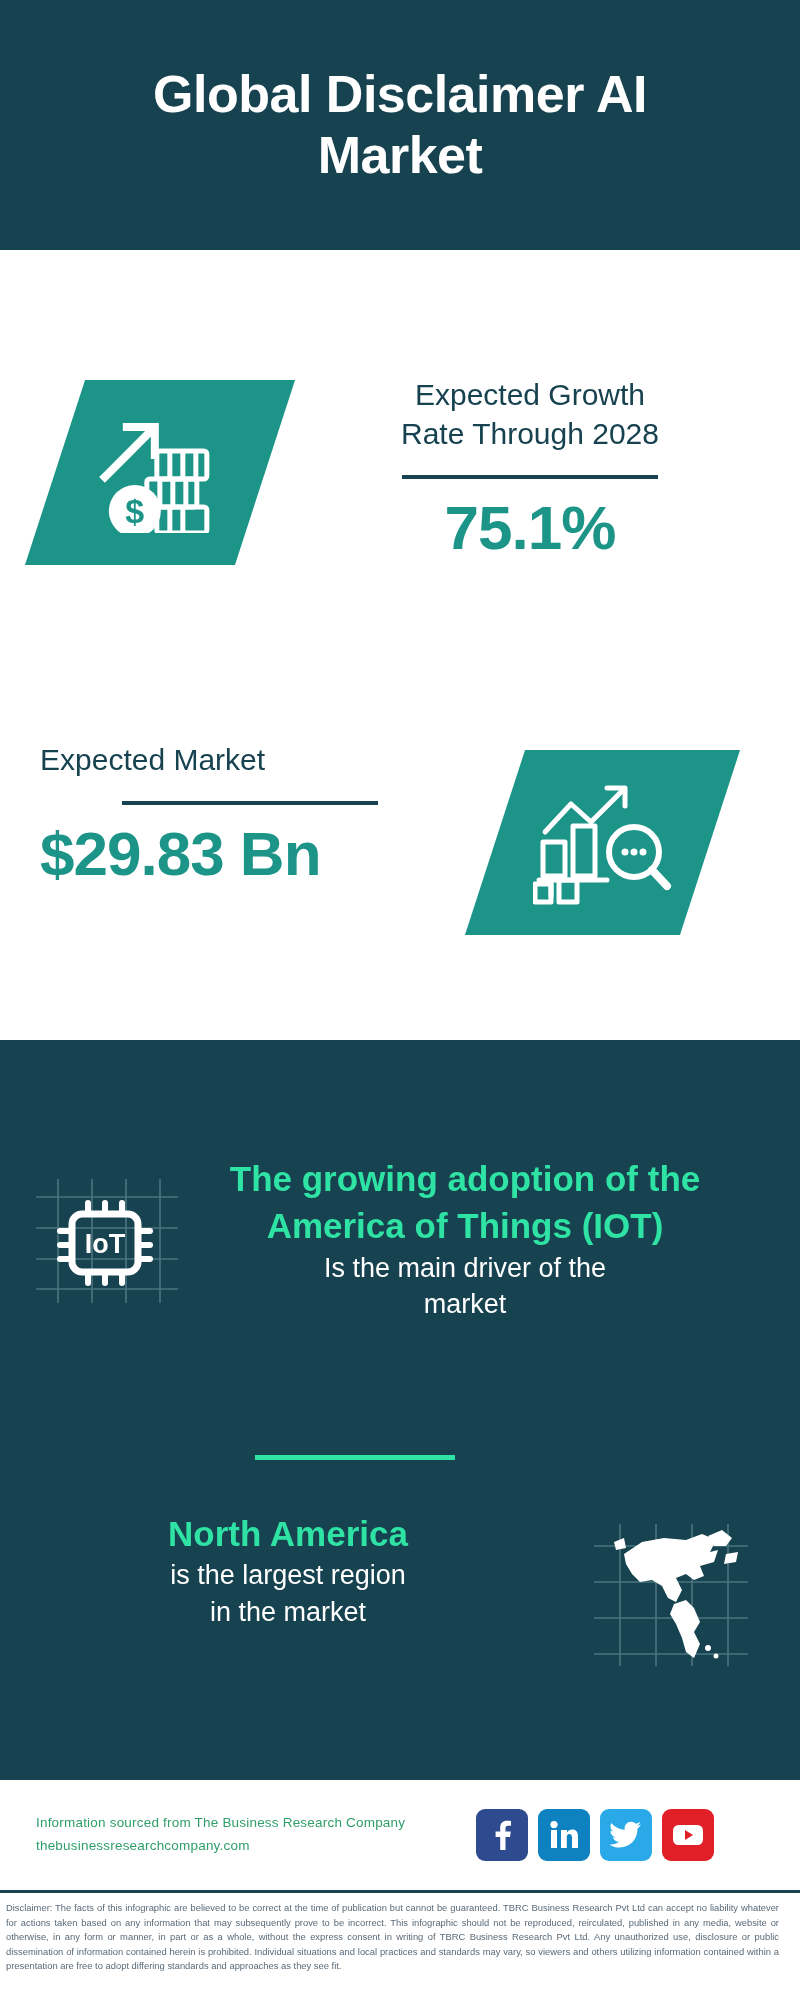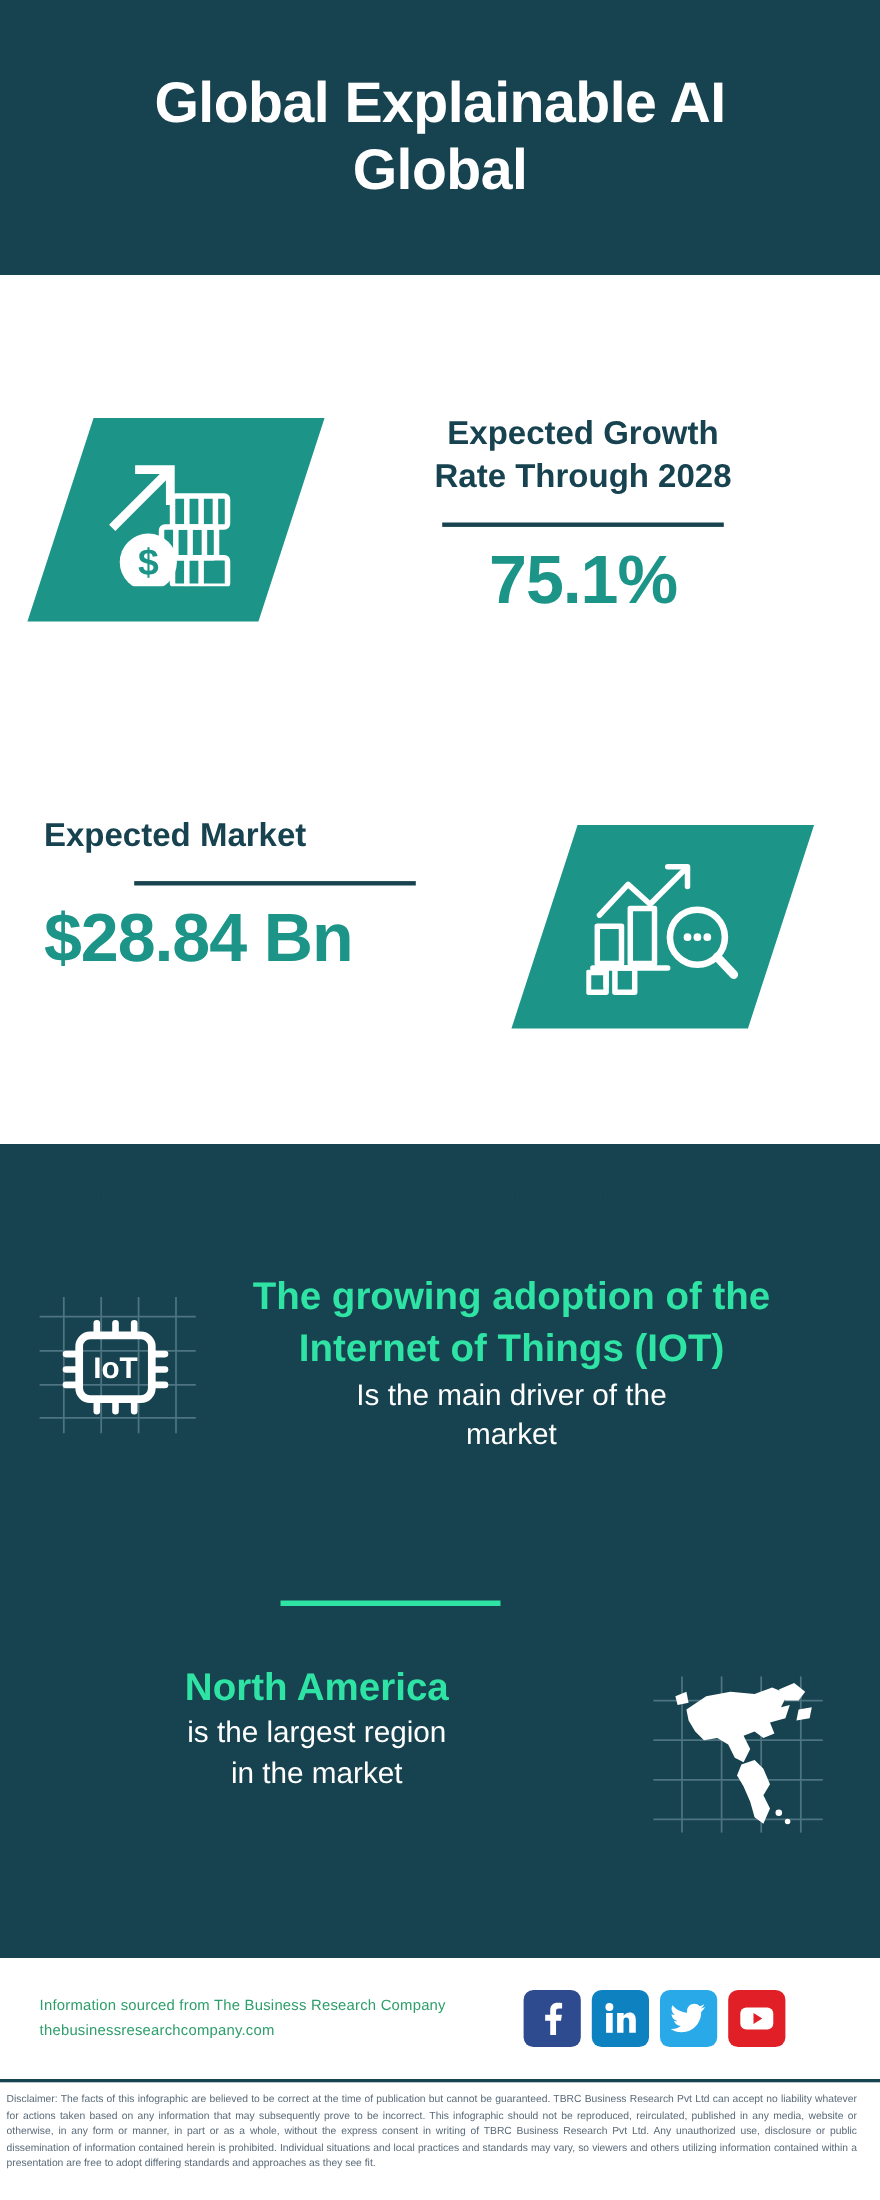--- a/index.html
+++ b/index.html
@@ -41,21 +41,21 @@
   }
   .para-inner { transform: skewX(18deg); display:flex; align-items:center; justify-content:center; }
   .icon1-box { left: 55px; top: 130px; width: 210px; height: 185px; }
   .stat1-text {
     position: absolute; left: 320px; top: 125px; width: 420px;
     text-align: center;
   }
   .stat-label {
     color: #17424f;
     font-size: 30px;
-    font-weight: bold;
+    font-weight: normal;
     line-height: 1.3;
   }
   .rule {
     height: 4px; background: #17424f; width: 256px; margin: 22px auto 16px auto;
   }
   .stat-value {
     color: #1c9488;
     font-size: 62px;
     font-weight: bold;
     letter-spacing: -1px;
@@ -139,21 +139,21 @@
   .disclaimer {
     color: #5a6a78; font-size: 9.4px; line-height: 1.55; text-align: justify;
   }
 </style>
 </head>
 <body>
 
 <div class="page">
 
   <div class="header">
-    <div class="header-title">Global Explainable AI Global</div>
+    <div class="header-title">Global Disclaimer AI Market</div>
   </div>
 
   <div class="stat1">
     <div class="para-box icon1-box">
       <div class="para-inner">
         <svg width="130" height="120" viewBox="0 0 130 120">
           <g fill="none" stroke="#ffffff" stroke-width="8" stroke-linecap="square">
             <line x1="10" y1="64" x2="58" y2="16"></line>
           </g>
           <polyline points="28,14 60,14 60,46" fill="none" stroke="#ffffff" stroke-width="8"></polyline>
@@ -180,21 +180,21 @@
       <div class="stat-label">Rate Through 2028</div>
       <div class="rule"></div>
       <div class="stat-value">75.1%</div>
     </div>
   </div>
 
   <div class="stat2">
     <div class="stat2-text">
       <div class="stat-label">Expected Market</div>
       <div class="rule"></div>
-      <div class="stat-value">$28.84 Bn</div>
+      <div class="stat-value">$29.83 Bn</div>
     </div>
     <div class="para-box icon2-box">
       <div class="para-inner">
         <svg width="140" height="125" viewBox="0 0 140 125">
           <g stroke="#ffffff" stroke-width="5" fill="none" stroke-linecap="round" stroke-linejoin="round">
             <polyline points="12,52 38,24 58,42 90,10"></polyline>
             <polyline points="74,8 92,8 92,26"></polyline>
             <rect x="10" y="62" width="22" height="34"></rect>
             <rect x="40" y="46" width="22" height="50"></rect>
             <line x1="6" y1="100" x2="74" y2="100"></line>
@@ -292,21 +292,21 @@
           <line x1="110" y1="58" x2="120" y2="58"></line>
           <line x1="110" y1="72" x2="120" y2="72"></line>
           <line x1="110" y1="86" x2="120" y2="86"></line>
         </g>
         <rect x="42" y="41" width="66" height="58" rx="10" fill="none" stroke="#ffffff" stroke-width="7"></rect>
         <text x="75" y="80" font-size="27" font-weight="bold" text-anchor="middle" fill="#ffffff" font-family="Liberation Sans, sans-serif">IoT</text>
       </svg>
     </div>
     <div class="iot-text">
       <div class="hl">The growing adoption of the</div>
-      <div class="hl">Internet of Things (IOT)</div>
+      <div class="hl">America of Things (IOT)</div>
       <div class="body-line">Is the main driver of the</div>
       <div class="body-line">market</div>
     </div>
   </div>
 
   <div class="mid-divider"></div>
 
   <div class="na-row">
     <div class="na-text">
       <div class="hl">North America</div>

